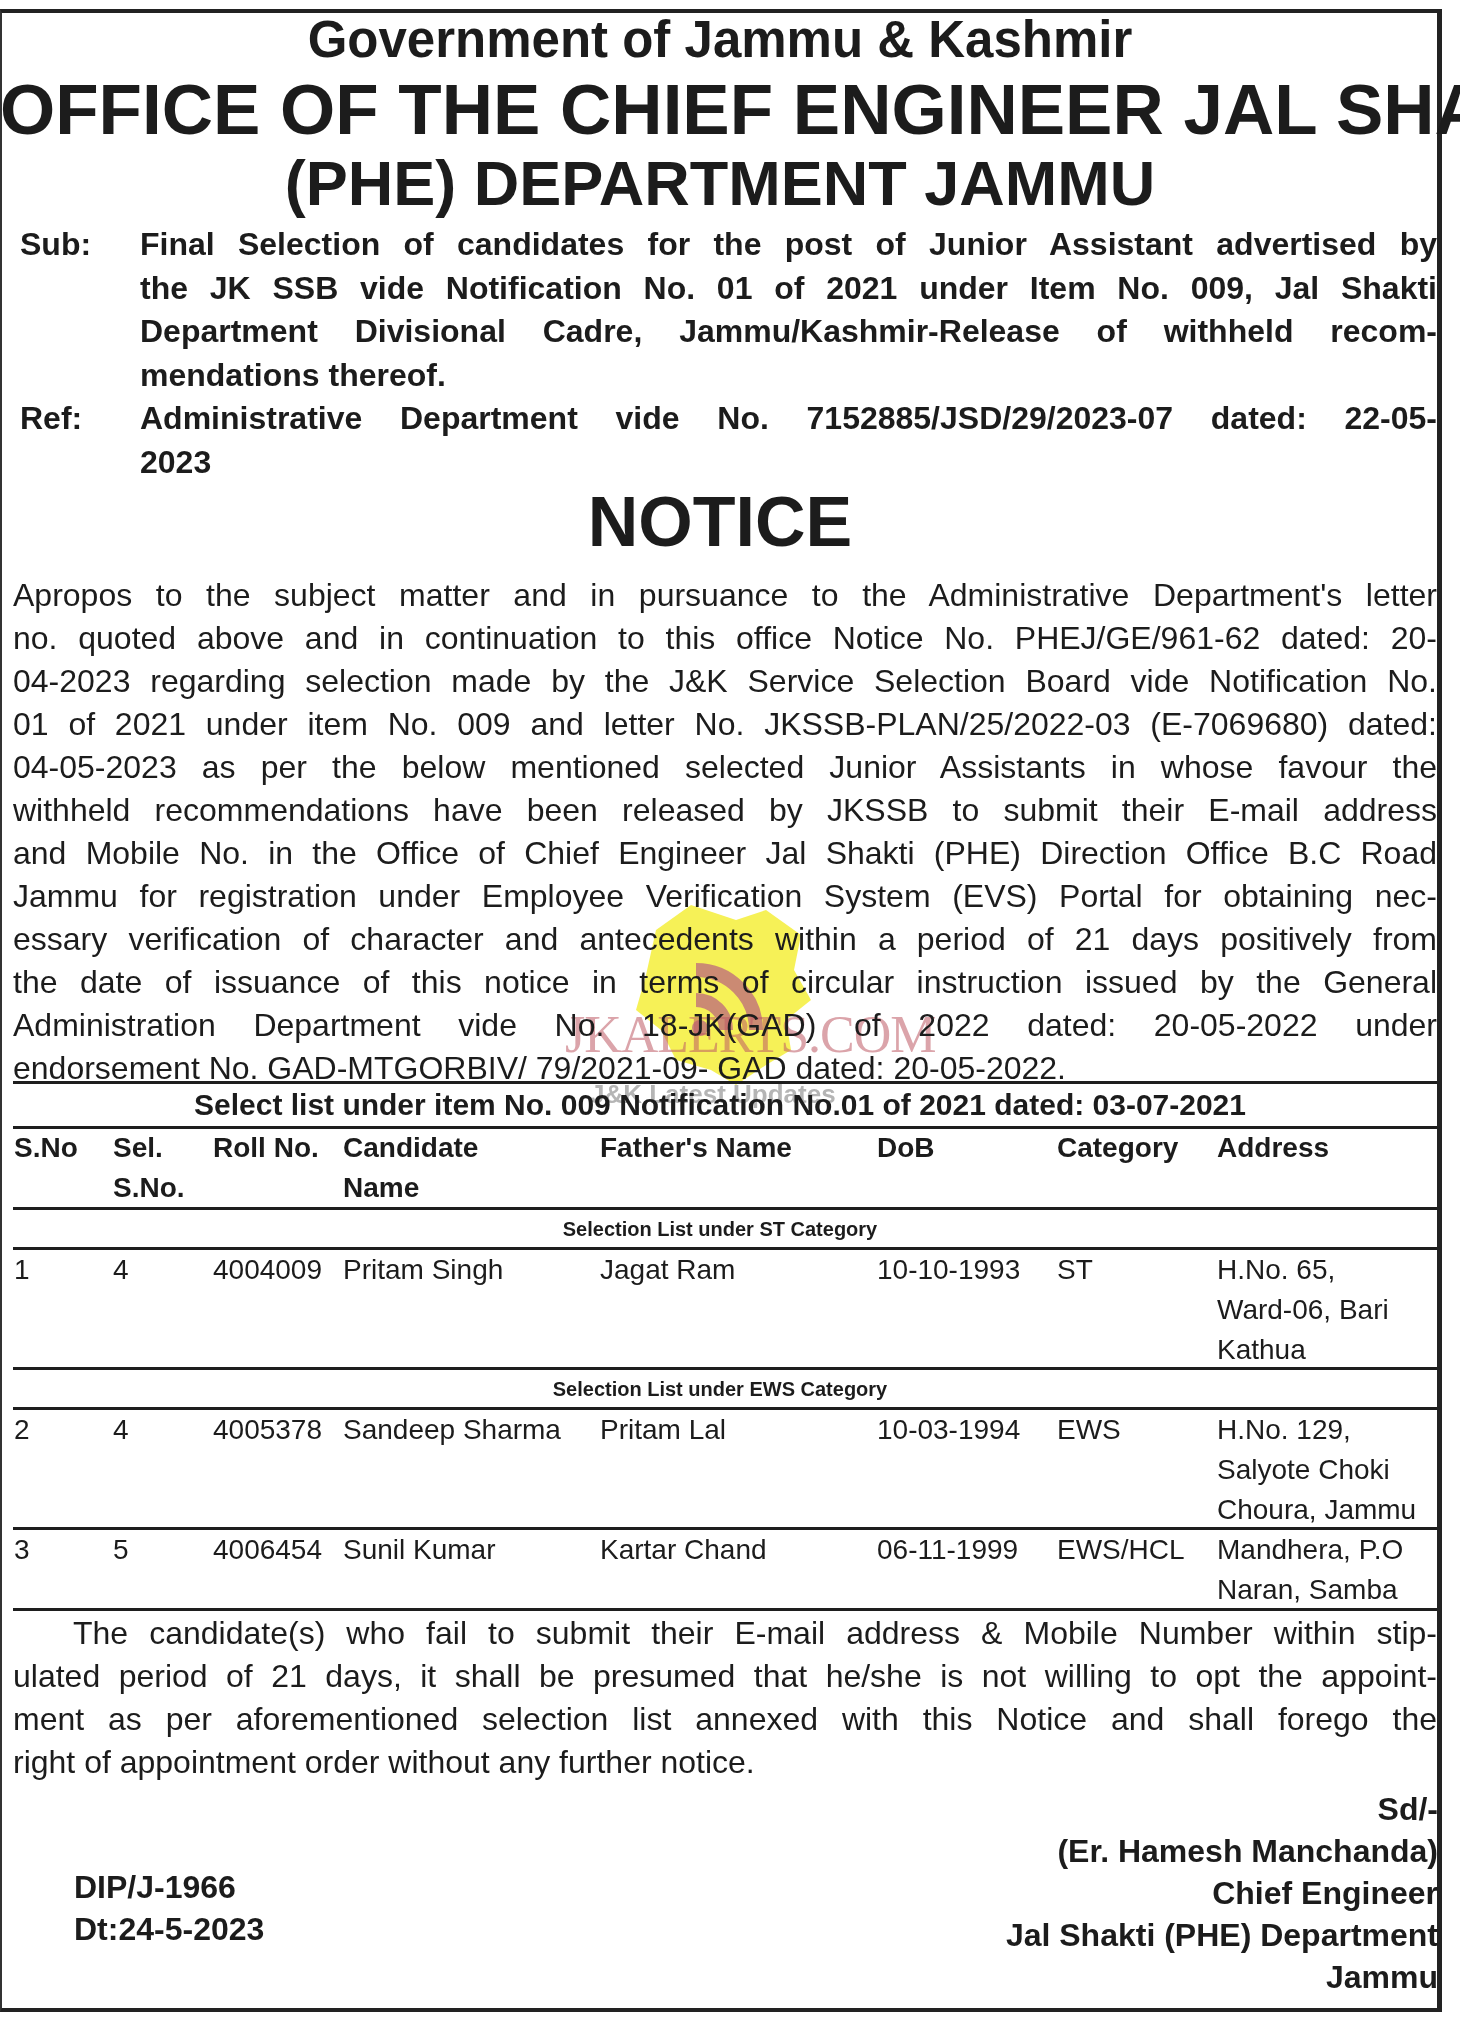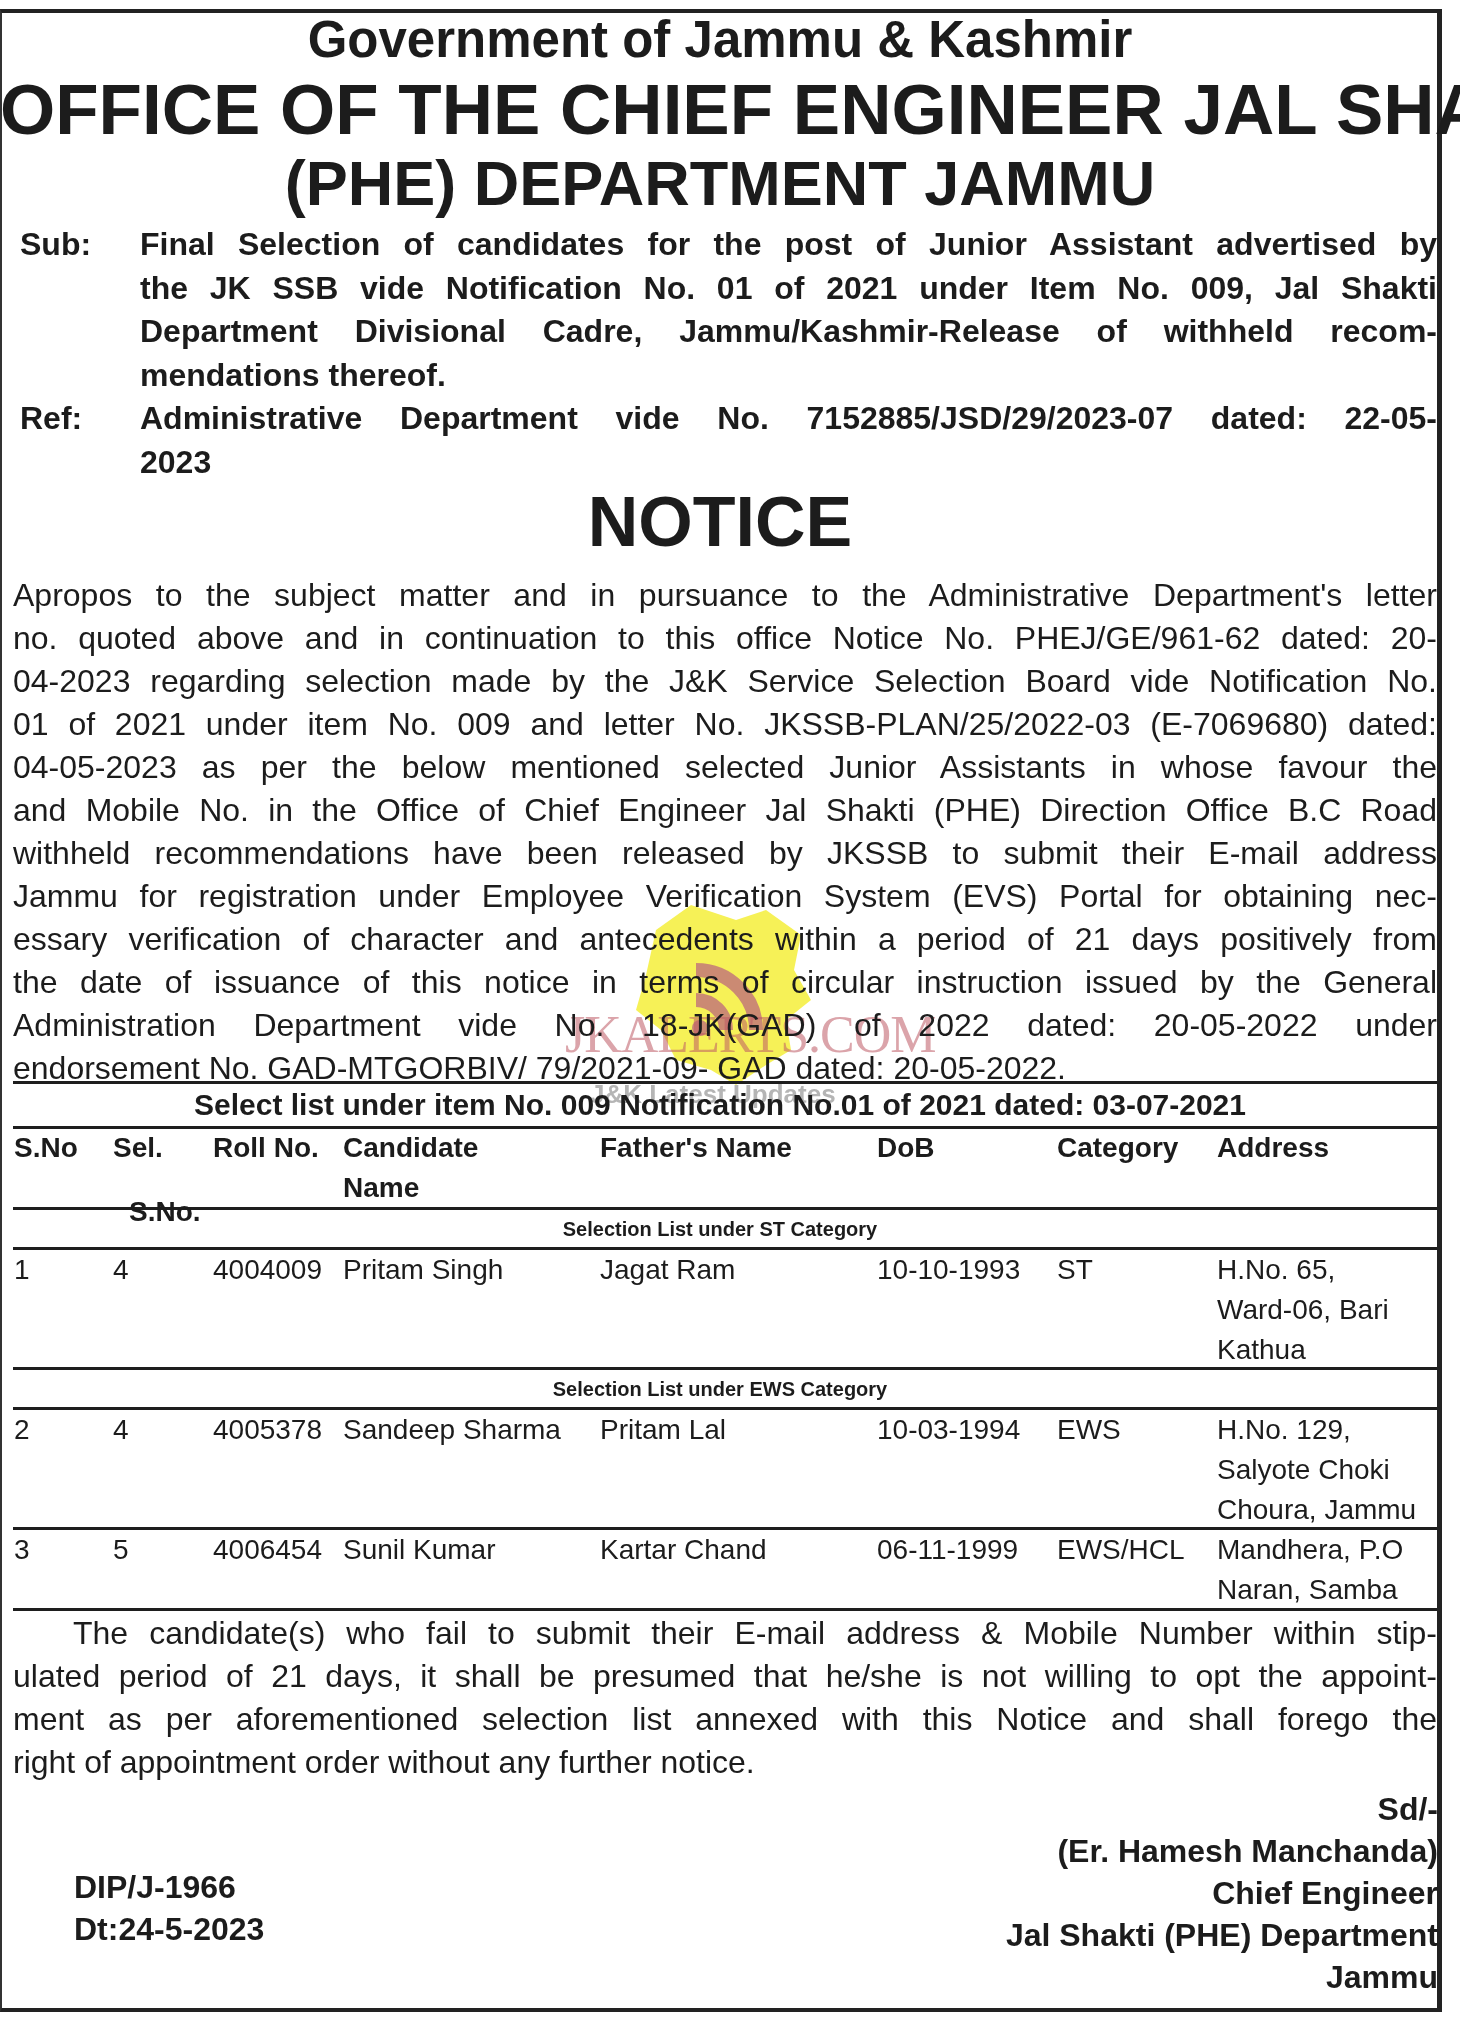--- a/index.html
+++ b/index.html
@@ -63,22 +63,22 @@
 </svg>
 <div class="wm-text">JKALERTS.COM</div>
 <div class="wm-text2">J&amp;K Latest Updates</div>
 
 <div class="abs body" style="top:574px;">
   <span class="line">Apropos to the subject matter and in pursuance to the Administrative Department's letter</span>
   <span class="line">no. quoted above and in continuation to this office Notice No. PHEJ/GE/961-62 dated: 20-</span>
   <span class="line">04-2023 regarding selection made by the J&amp;K Service Selection Board vide Notification No.</span>
   <span class="line">01 of 2021 under item No. 009 and letter No. JKSSB-PLAN/25/2022-03 (E-7069680) dated:</span>
   <span class="line">04-05-2023 as per the below mentioned selected Junior Assistants in whose favour the</span>
+  <span class="line">withheld recommendations have been released by JKSSB to submit their E-mail address</span>
   <span class="line">and Mobile No. in the Office of Chief Engineer Jal Shakti (PHE) Direction Office B.C Road</span>
-  <span class="line">withheld recommendations have been released by JKSSB to submit their E-mail address</span>
   <span class="line">Jammu for registration under Employee Verification System (EVS) Portal for obtaining nec-</span>
   <span class="line">essary verification of character and antecedents within a period of 21 days positively from</span>
   <span class="line">the date of issuance of this notice in terms of circular instruction issued by the General</span>
   <span class="line">Administration Department vide No. 18-JK(GAD) of 2022 dated: 20-05-2022 under</span>
   <span class="line last">endorsement No. GAD-MTGORBIV/ 79/2021-09- GAD dated: 20-05-2022.</span>
 </div>
 
 <div class="rule" style="top:1081px;"></div>
 <div class="rule" style="top:1126px;"></div>
 <div class="rule" style="top:1207px;"></div>
@@ -86,21 +86,21 @@
 <div class="rule" style="top:1367px;"></div>
 <div class="rule" style="top:1407px;"></div>
 <div class="rule" style="top:1527px;"></div>
 <div class="rule" style="top:1608px;"></div>
 
 <div class="abs center" style="top:1085px; font-size:30px; font-weight:bold; line-height:40px;">Select list under item No. 009 Notification No.01 of 2021 dated: 03-07-2021</div>
 
 <div>
   <div class="tcell th" style="left:14px; top:1128px;">S.No</div>
   <div class="tcell th" style="left:113px; top:1128px;">Sel.</div>
-  <div class="tcell th" style="left:113px; top:1192px;margin-left:16px;">S.No.</div>
+  <div class="tcell th" style="left:113px; top:1168px;">S.No.</div>
   <div class="tcell th" style="left:213px; top:1128px;">Roll No.</div>
   <div class="tcell th" style="left:343px; top:1128px;">Candidate</div>
   <div class="tcell th" style="left:343px; top:1168px;">Name</div>
   <div class="tcell th" style="left:600px; top:1128px;">Father's Name</div>
   <div class="tcell th" style="left:877px; top:1128px;">DoB</div>
   <div class="tcell th" style="left:1057px; top:1128px;">Category</div>
   <div class="tcell th" style="left:1217px; top:1128px;">Address</div>
 </div>
 
 <div class="abs center grp" style="top:1209px;">Selection List under ST Category</div>

